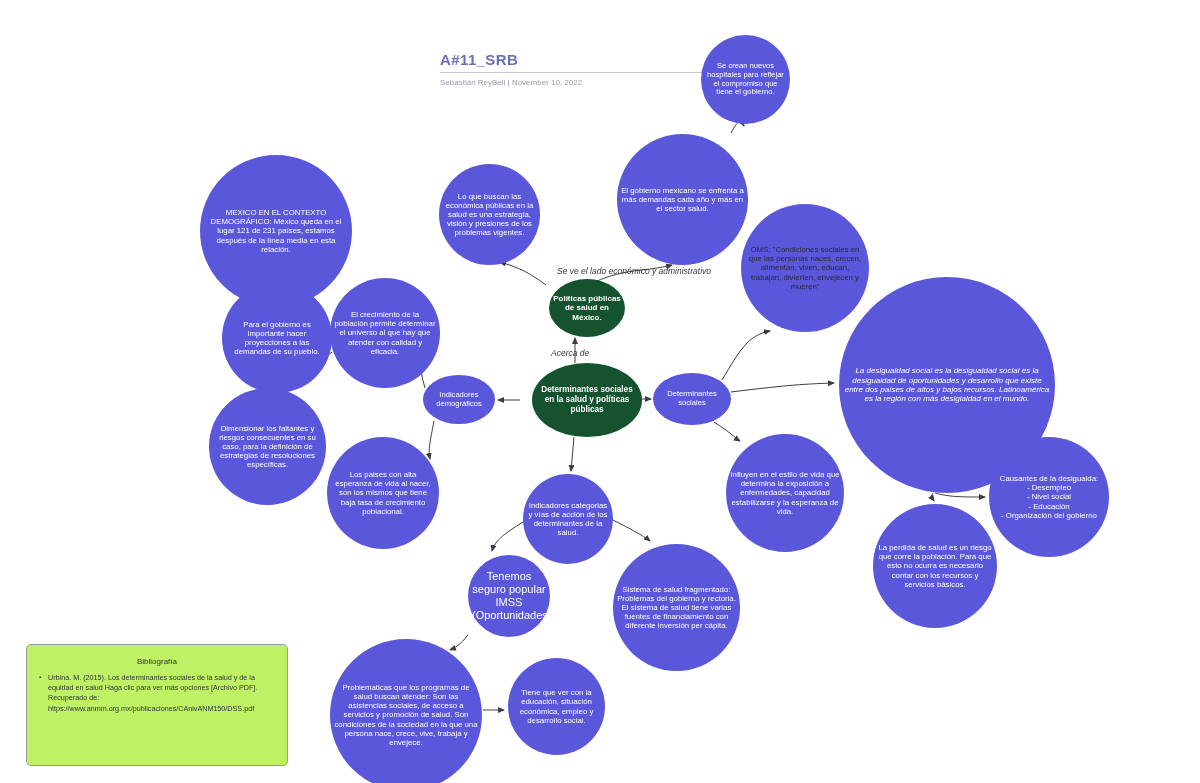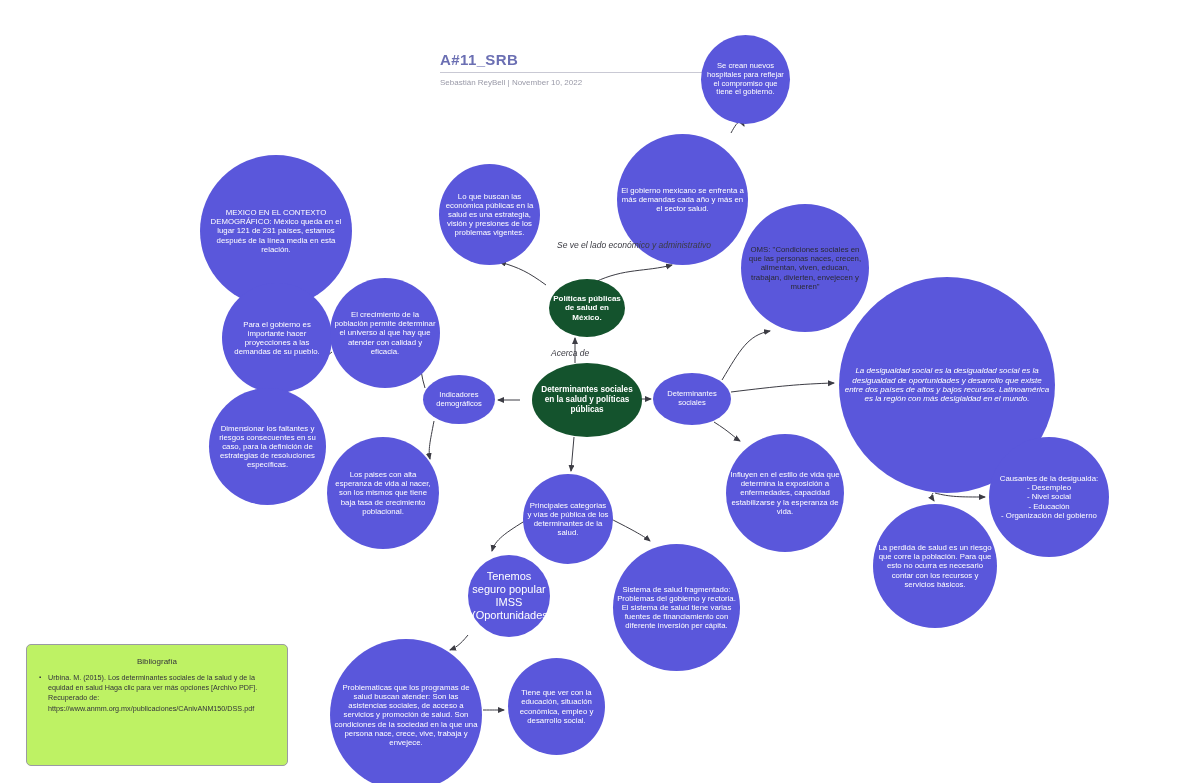--- a/index.html
+++ b/index.html
@@ -186,21 +186,21 @@
       <div class="node n-navy" style="left: 537px; top: 279px; width: 76px; height: 58px; font-size: 8px;">
         <span class="txt">Políticas públicas de salud en México.</span>
       </div>
       <div class="node n-purple" style="left: 423px; top: 375px; width: 72px; height: 49px; font-size: 7.6px;">
         <span class="txt">Indicadores demográficos</span>
       </div>
       <div class="node n-purple" style="left: 653px; top: 373px; width: 78px; height: 52px; font-size: 7.6px;">
         <span class="txt">Determinantes sociales</span>
       </div>
       <div class="node n-purple" style="left: 523px; top: 474px; width: 90px; height: 90px; font-size: 7.8px;">
-        <span class="txt">Principales categorias y vías de pública de los determinantes de la salud.</span>
+        <span class="txt">Indicadores categorias y vías de acción de los determinantes de la salud.</span>
       </div>
       <div class="node n-purple" style="left: 200px; top: 155px; width: 152px; height: 152px; font-size: 7.8px;">
         <span class="txt">MEXICO EN EL CONTEXTO DEMOGRÁFICO: México queda en el lugar 121 de 231 países, estamos después de la línea media en esta relación.</span>
       </div>
       <div class="node n-purple" style="left: 222px; top: 283px; width: 110px; height: 110px; font-size: 7.8px;">
         <span class="txt">Para el gobierno es importante hacer proyecciones a las demandas de su pueblo.</span>
       </div>
       <div class="node n-purple" style="left: 330px; top: 278px; width: 110px; height: 110px; font-size: 7.8px;">
         <span class="txt">El crecimiento de la población permite determinar el universo al que hay que atender con calidad y eficacia.</span>
       </div>
@@ -247,21 +247,21 @@
       <div class="node n-purple" style="left: 330px; top: 639px; width: 152px; height: 152px; font-size: 7.8px;">
         <span class="txt">Problematicas que los programas de salud buscan atender: Son las asistencias sociales, de acceso a servicios y promoción de salud. Son condiciones de la sociedad en la que una persona nace, crece, vive, trabaja y envejece.</span>
       </div>
       <div class="node n-purple" style="left: 508px; top: 658px; width: 97px; height: 97px; font-size: 7.8px;">
         <span class="txt">Tiene que ver con la educación, situación económica, empleo y desarrollo social.</span>
       </div>
     </div>
 
   <div id="edge-label-layer">
       <div class="edge-label" style="left: 551px; top: 348px;">Acerca de</div>
-      <div class="edge-label" style="left: 557px; top: 240px;">Se ve el lado económico y administrativo</div>
+      <div class="edge-label" style="left: 557px; top: 266px;">Se ve el lado económico y administrativo</div>
     </div>
 
   <div class="biblio">
     <span class="biblio-title">Bibliografía</span>
     <ul id="biblio-list">
         <li>Urbina. M. (2015). Los determinantes sociales de la salud y de la equidad en salud Haga clic para ver más opciones [Archivo PDF]. Recuperado de: https://www.anmm.org.mx/publicaciones/CAnivANM150/DSS.pdf</li>
       </ul>
   </div>
 
 </div>

